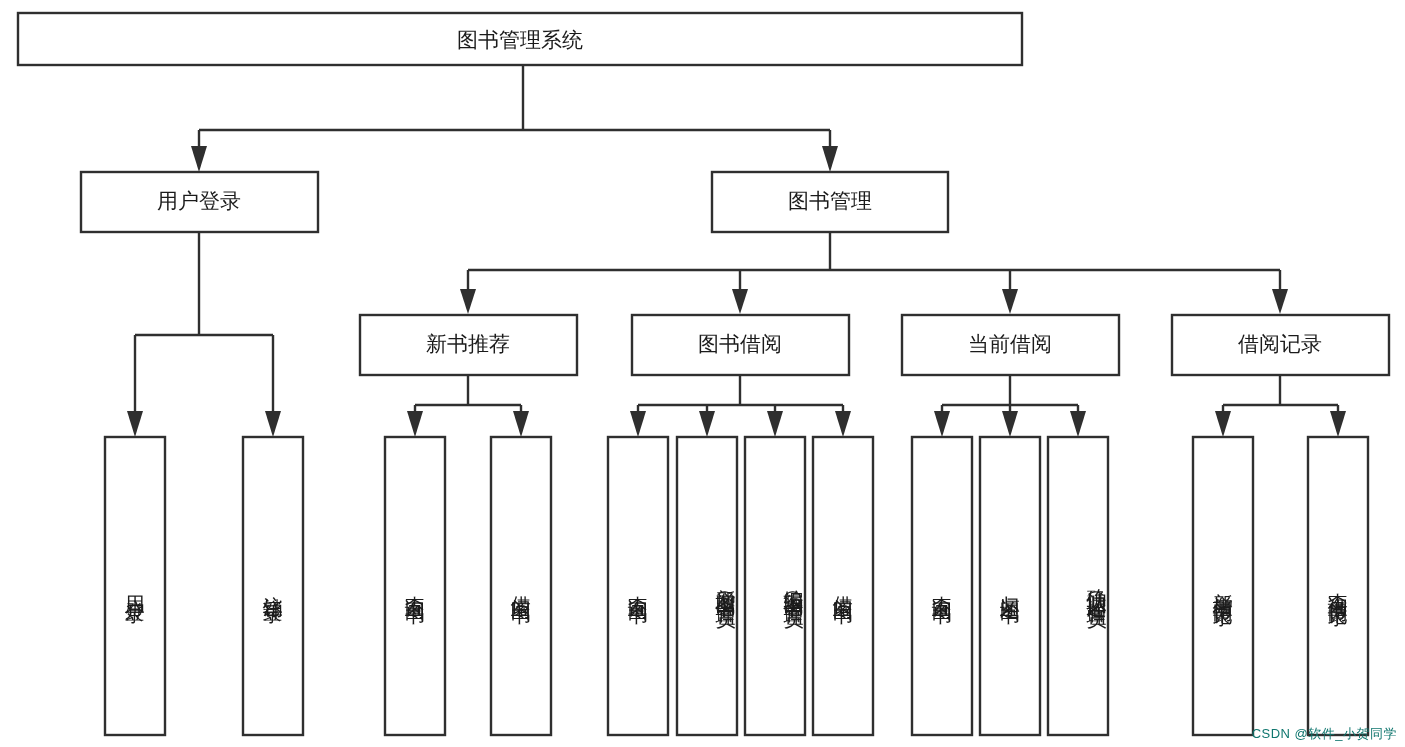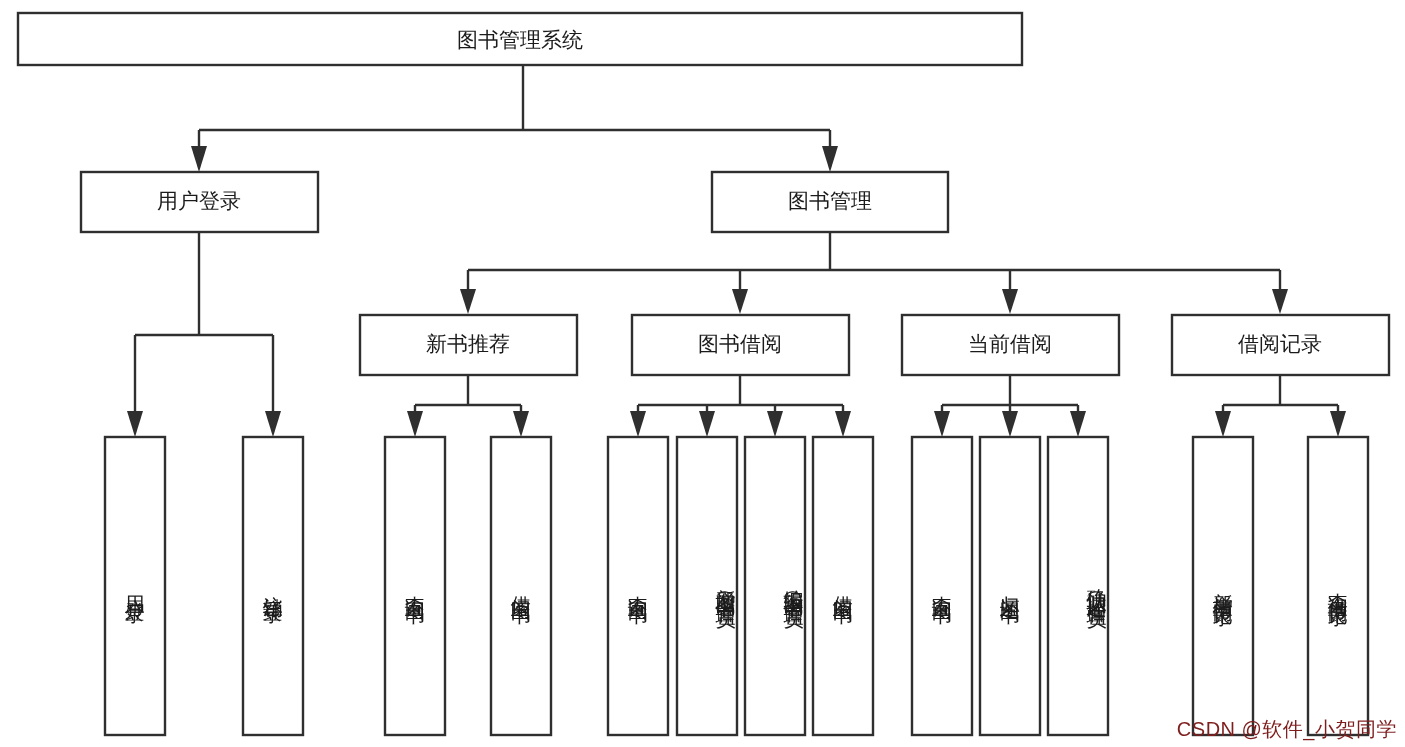--- a/index.html
+++ b/index.html
@@ -64,22 +64,22 @@
     align-items: center;
     justify-content: center;
     text-align: center;
     pointer-events: none;
   }
   .watermark {
     position: absolute;
     right: 8px;
     bottom: 4px;
     font-family: "Liberation Sans", "DejaVu Sans", sans-serif;
-    font-size: 20px;
-    color: #7f1d1d;
+    font-size: 13px;
+    color: #0f766e;
     letter-spacing: 0.5px;
     white-space: nowrap;
   }
 </style>
 </head>
 <body>
 
 <div id="diagram-root">
 
   <svg class="diagram-canvas" viewBox="0 0 1405 747" xmlns="http://www.w3.org/2000/svg">

